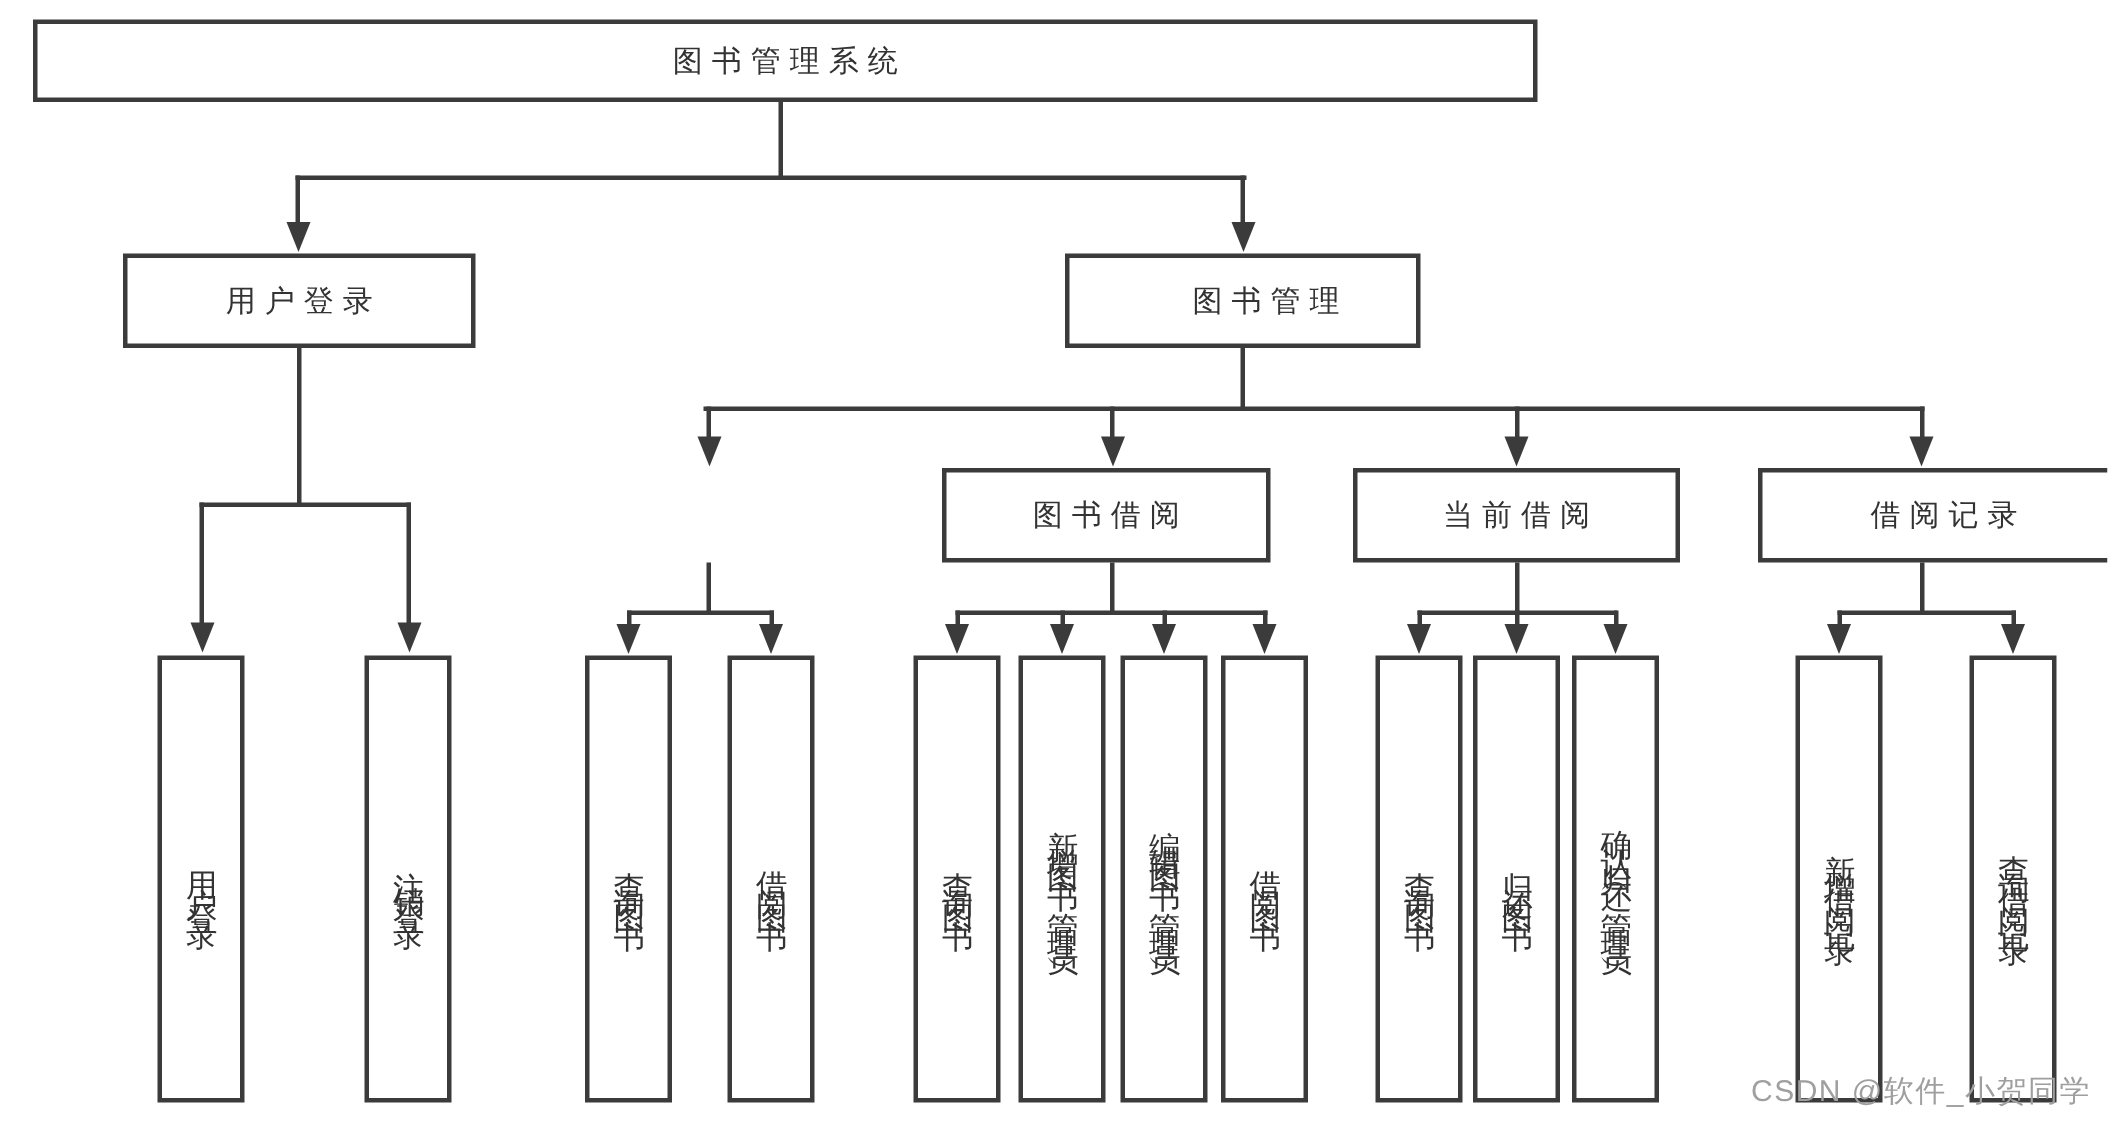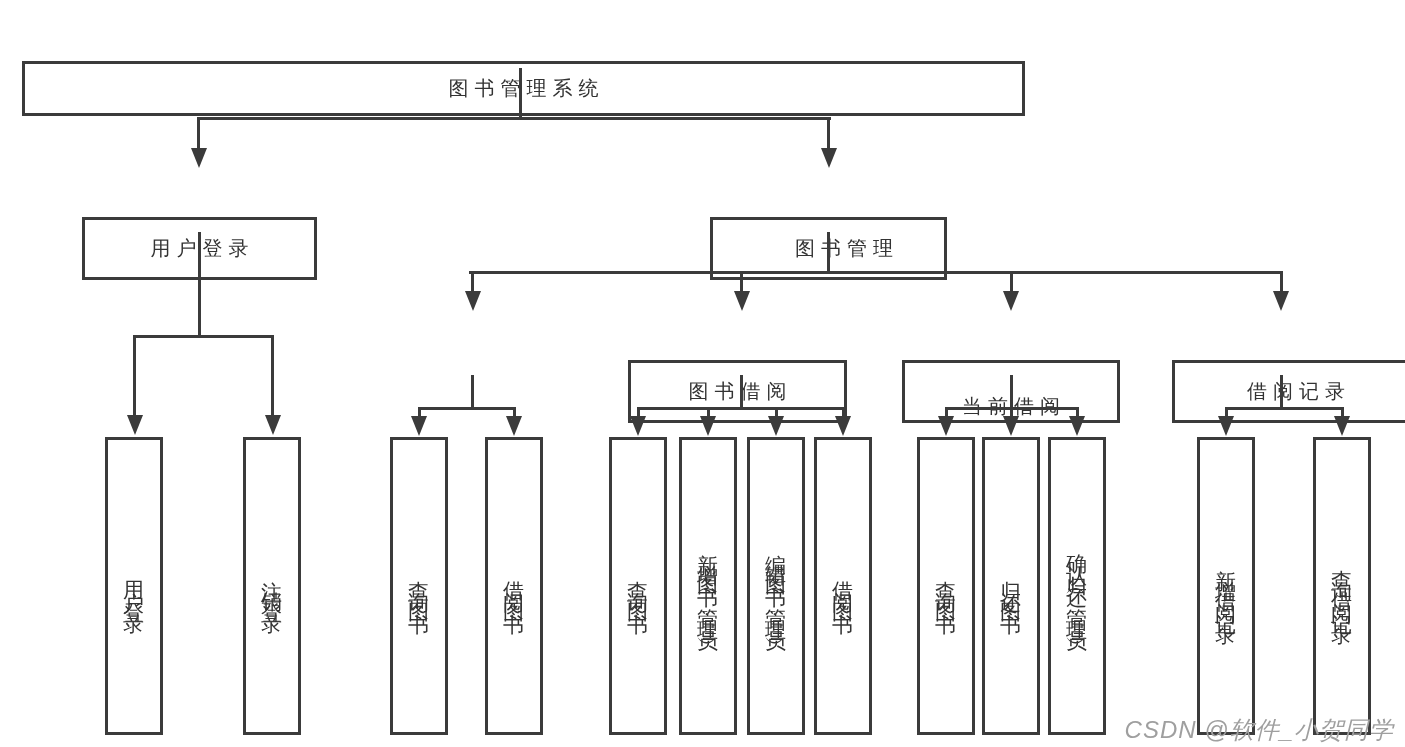--- a/index.html
+++ b/index.html
@@ -7,39 +7,39 @@
     position:relative; width:1405px; height:747px;
     background:#ffffff; overflow:hidden;
     font-family:"Liberation Sans","DejaVu Sans",sans-serif;
   }
   .box {
     position:absolute; box-sizing:border-box;
     background:#ffffff; border:3px solid #3b3b3b;
     display:flex; align-items:center; justify-content:center;
     color:#333333;
   }
-  .hbox { font-size:20px; letter-spacing:6px; text-indent:6px; white-space:nowrap;margin-top:48px; }
+  .hbox { font-size:20px; letter-spacing:6px; text-indent:6px; white-space:nowrap; }
   .l2  { top:169px; height:63px; }
   .l3  { top:312px; height:63px; }
   .leaf { top:437px; width:58px; height:298px; }
   .vtext {
     writing-mode:vertical-rl; text-orientation:mixed;
     font-size:21px; letter-spacing:11px; line-height:1;
     color:#333333; display:block;
   }
   .hl { position:absolute; height:3px; background:#3b3b3b; }
   .vl { position:absolute; width:3px;  background:#3b3b3b; }
   .arr {
     position:absolute; width:0; height:0;
     border-left:8px solid transparent; border-right:8px solid transparent;
     border-top:20px solid #3b3b3b;
   }
   .watermark {
     position:absolute; top:714px; right:11px;
-    font-size:24px; letter-spacing:1px; color:#9f9f9f; white-space:nowrap;font-style:italic;
+    font-size:20px; letter-spacing:1px; color:#9f9f9f; white-space:nowrap;
   }
 </style>
 </head>
 <body>
 
 <div id="canvas">
 
   <div class="box hbox" style="left:22px; top:13px; width:1003px; height:55px;">
     <span>图书管理系统</span>
   </div>
@@ -72,21 +72,21 @@
   <div class="vl" style="left:740px;  top:271px; height:22px;"></div>
   <div class="arr" style="left:734px;  top:291px;"></div>
   <div class="vl" style="left:1010px; top:271px; height:22px;"></div>
   <div class="arr" style="left:1003px; top:291px;"></div>
   <div class="vl" style="left:1280px; top:271px; height:22px;"></div>
   <div class="arr" style="left:1273px; top:291px;"></div>
 
   <div class="box hbox l3" style="left:628px; width:219px;">
     <span>图书借阅</span>
   </div>
-  <div class="box hbox l3" style="left:902px; width:218px;align-items:flex-end;">
+  <div class="box hbox l3" style="left:902px; width:218px;">
     <span>当前借阅</span>
   </div>
   <div class="box hbox l3" style="left:1172px; width:248px;">
     <span>借阅记录</span>
   </div>
 
   <div class="vl" style="left:471px; top:375px; height:34px;"></div>
   <div class="hl" style="left:418px; top:407px; width:98px;"></div>
   <div class="vl" style="left:418px; top:407px; height:11px;"></div>
   <div class="arr" style="left:411px; top:416px;"></div>

